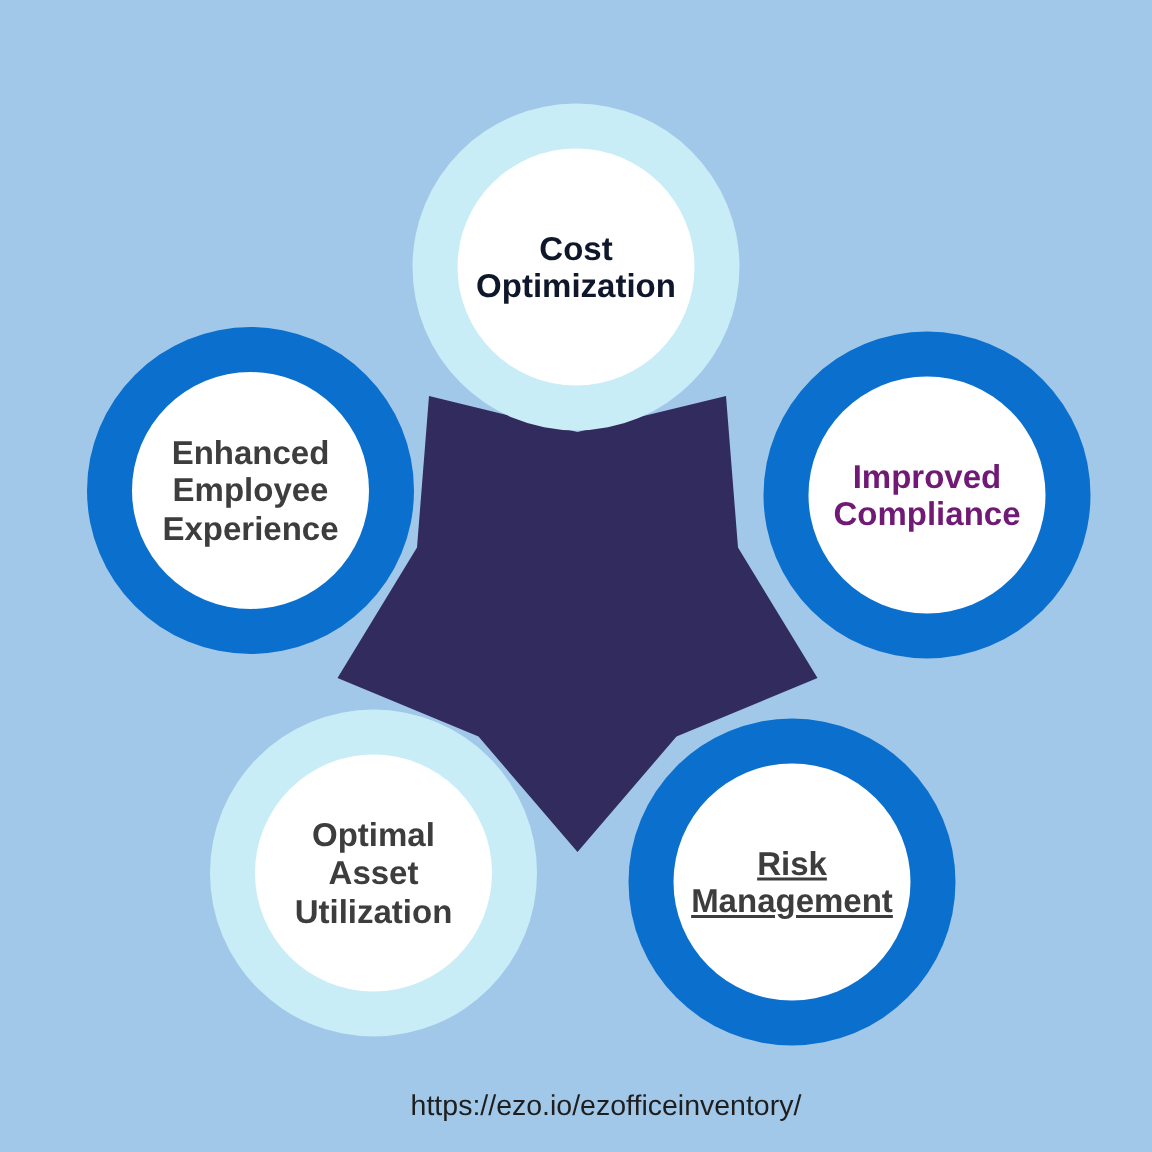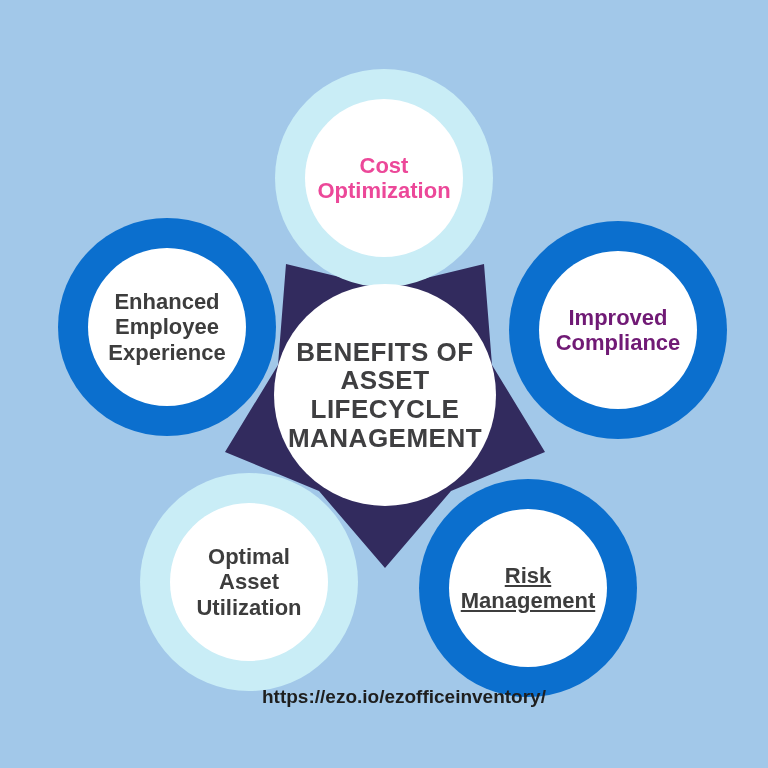--- a/index.html
+++ b/index.html
@@ -87,39 +87,39 @@
   }
   .logo-text {
     font-size: 25px;
     font-weight: 600;
     letter-spacing: 0.2px;
   }
 
   .footer-url {
     position: absolute;
     left: 0; right: 0;
-    top: 686px;
+    top: 727px;
     text-align: center;
     font-size: 19px;
-    font-weight: 700;
+    font-weight: 400;
     padding-left: 40px;
   }
 </style>
 </head>
 <body>
 
 <div class="canvas" style="background-color: rgb(162, 200, 233);">
 
   <svg class="star-svg" viewBox="0 0 768 768">
     <polygon points="492,365 484,264 385,288 286,264 278,365 225,452 319,491 385,568 451,491 545,452" style="fill: rgb(50, 43, 94);"></polygon>
   </svg>
 
   <div class="node node-top" style="background-color: rgb(201, 237, 246);">
     <div class="node-inner">
-      <span class="node-label" style="color: #ec4899;">Cost
+      <span class="node-label" style="color: #0f172a;">Cost
 Optimization</span>
     </div>
   </div>
 
   <div class="node node-right" style="background-color: rgb(11, 111, 206);">
     <div class="node-inner">
       <span class="node-label" style="color: #701a75;">Improved
 Compliance</span>
     </div>
   </div>
@@ -140,23 +140,17 @@
   </div>
 
   <div class="node node-left" style="background-color: rgb(11, 111, 206);">
     <div class="node-inner">
       <span class="node-label" style="color: rgb(61, 61, 61);">Enhanced
 Employee
 Experience</span>
     </div>
   </div>
 
-  <div class="center-circle">
-    <div class="center-title" style="color: rgb(63, 63, 65);">BENEFITS OF
-ASSET
-LIFECYCLE
-MANAGEMENT</div>
-  </div>
 
 
   <div class="footer-url" style="color: rgb(30, 30, 30);">https://ezo.io/ezofficeinventory/</div>
 
 </div>
 
 </body></html>

